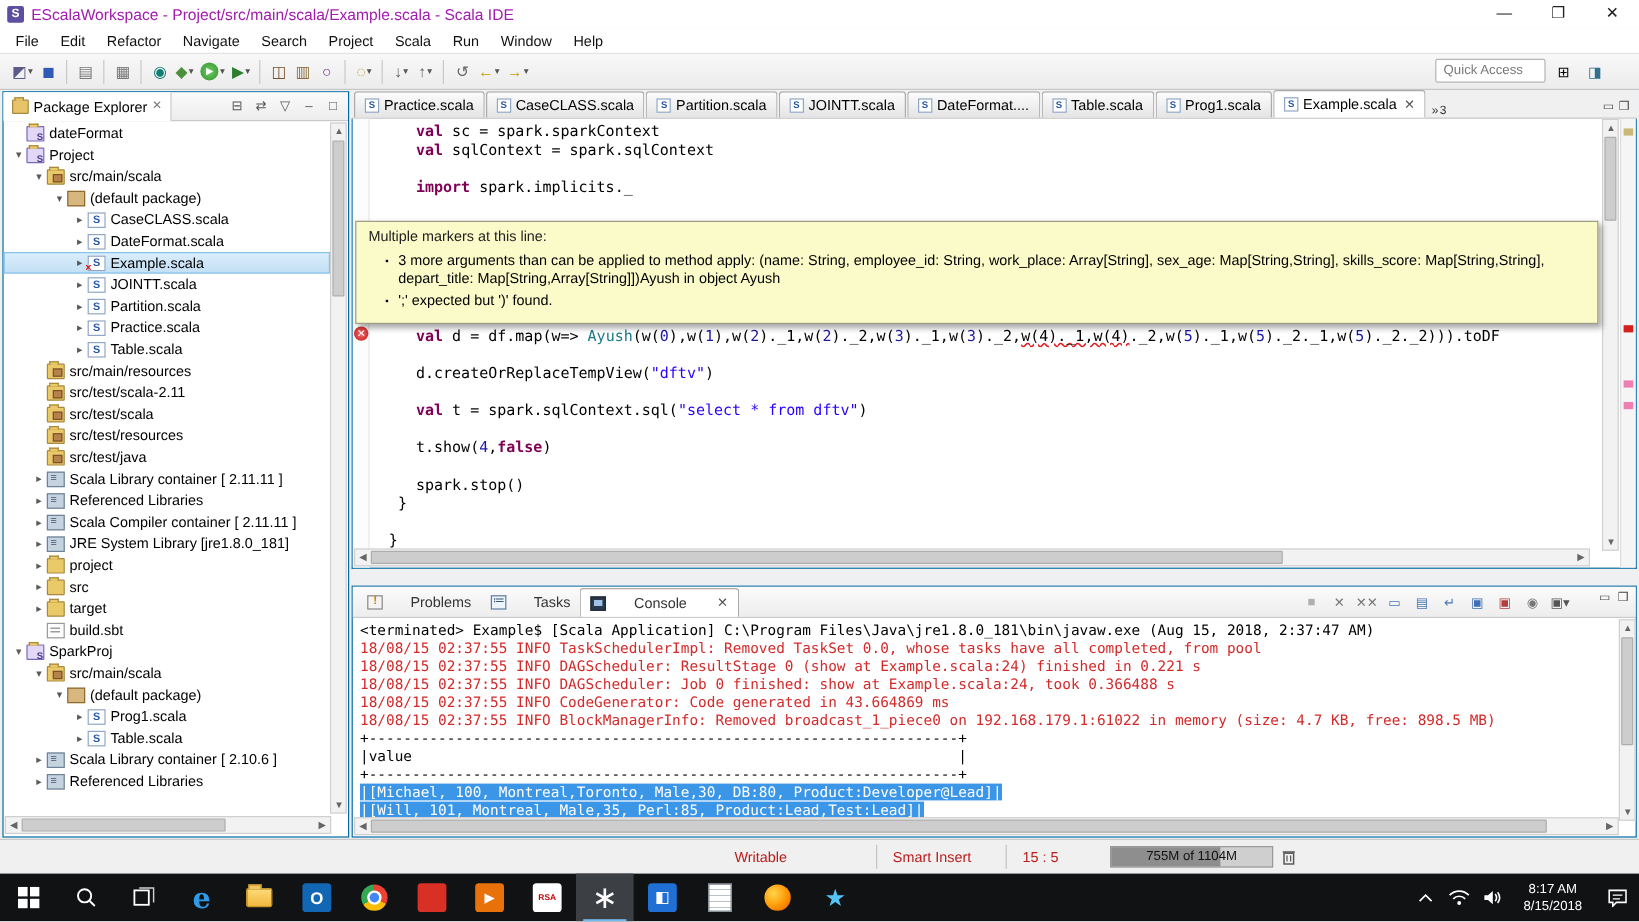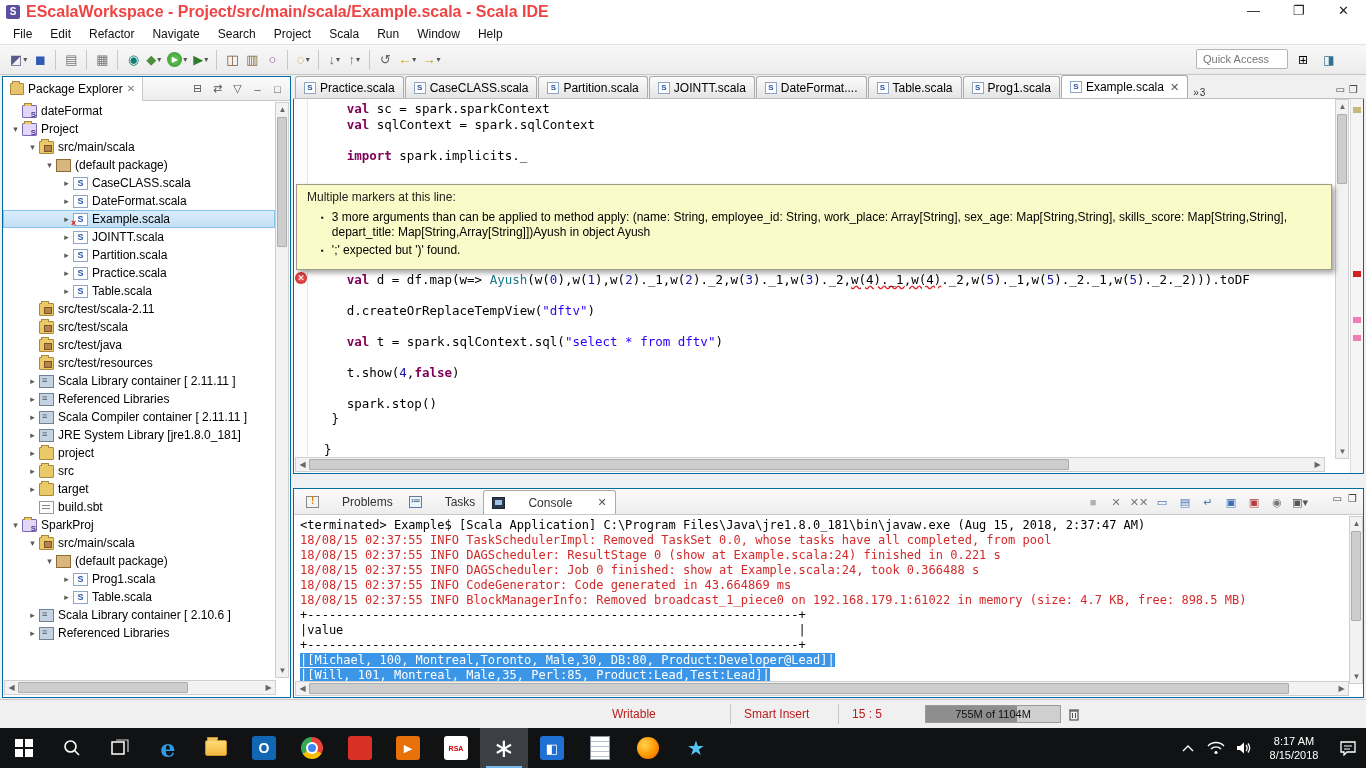--- a/index.html
+++ b/index.html
@@ -3,21 +3,21 @@
 <meta charset="utf-8">
 <style>
   * { box-sizing: border-box; margin:0; padding:0; }
   html,body { width:1366px; height:768px; overflow:hidden; }
   body { font-family:"Liberation Sans","DejaVu Sans",sans-serif; font-size:12px; color:#000; }
   .screen { position:relative; width:1366px; height:768px; background:#eff0f1; overflow:hidden; }
 
   
   .titlebar { position:absolute; left:0; top:0; width:1366px; height:24px; background:#ffffff; display:flex; align-items:center; }
   .app-ico { width:14px; height:14px; margin:0 6px 0 6px; background:#5a4fa0; color:#fff; font-size:10px; font-weight:bold; text-align:center; line-height:14px; border-radius:2px; }
-  .title-text { font-size:16px; color:#ef4444;font-weight:bold; }
+  .title-text { font-size:13px; color:#a21caf; }
   .win-controls { position:absolute; right:0; top:0; height:24px; display:flex; }
   .win-btn { width:45px; height:24px; text-align:center; line-height:22px; font-size:13px; color:#222; }
 
   
   .menubar { position:absolute; left:0; top:24px; width:1366px; height:21px; background:#ffffff; border-bottom:1px solid #e3e3e3; display:flex; align-items:center; padding-left:4px; }
   .menu-item { padding:2px 9px; font-size:12px; color:#111; }
 
   
   .toolbar { position:absolute; left:0; top:45px; width:1366px; height:30px; background:linear-gradient(#f8f8f8,#ececec); border-bottom:1px solid #c6c6c6; display:flex; align-items:center; padding-left:4px; }
   .tb-group { display:flex; align-items:center; padding:0 3px; }
@@ -331,36 +331,41 @@
           <span class="tlabel">Practice.scala</span>
         </div>
         <div class="tree-row" style="padding-left: 57px;">
           <span class="tw">▸</span>
           <span class="ticon scala-file">S</span>
           <span class="tlabel">Table.scala</span>
         </div>
         <div class="tree-row" style="padding-left: 23px;">
           <span class="tw"></span>
           <span class="ticon src-package ic-folderish"></span>
+          <span class="tlabel">src/main/resources</span>
+        </div>
+        <div class="tree-row" style="padding-left: 23px;">
+          <span class="tw"></span>
+          <span class="ticon src-package ic-folderish"></span>
           <span class="tlabel">src/test/scala-2.11</span>
         </div>
         <div class="tree-row" style="padding-left: 23px;">
           <span class="tw"></span>
           <span class="ticon src-package ic-folderish"></span>
           <span class="tlabel">src/test/scala</span>
         </div>
         <div class="tree-row" style="padding-left: 23px;">
           <span class="tw"></span>
           <span class="ticon src-package ic-folderish"></span>
-          <span class="tlabel">src/test/java</span>
+          <span class="tlabel">src/test/resources</span>
         </div>
         <div class="tree-row" style="padding-left: 23px;">
           <span class="tw"></span>
           <span class="ticon src-package ic-folderish"></span>
-          <span class="tlabel">src/test/resources</span>
+          <span class="tlabel">src/test/java</span>
         </div>
         <div class="tree-row" style="padding-left: 23px;">
           <span class="tw">▸</span>
           <span class="ticon library"></span>
           <span class="tlabel">Scala Library container [ 2.11.11 ]</span>
         </div>
         <div class="tree-row" style="padding-left: 23px;">
           <span class="tw">▸</span>
           <span class="ticon library"></span>
           <span class="tlabel">Referenced Libraries</span>

